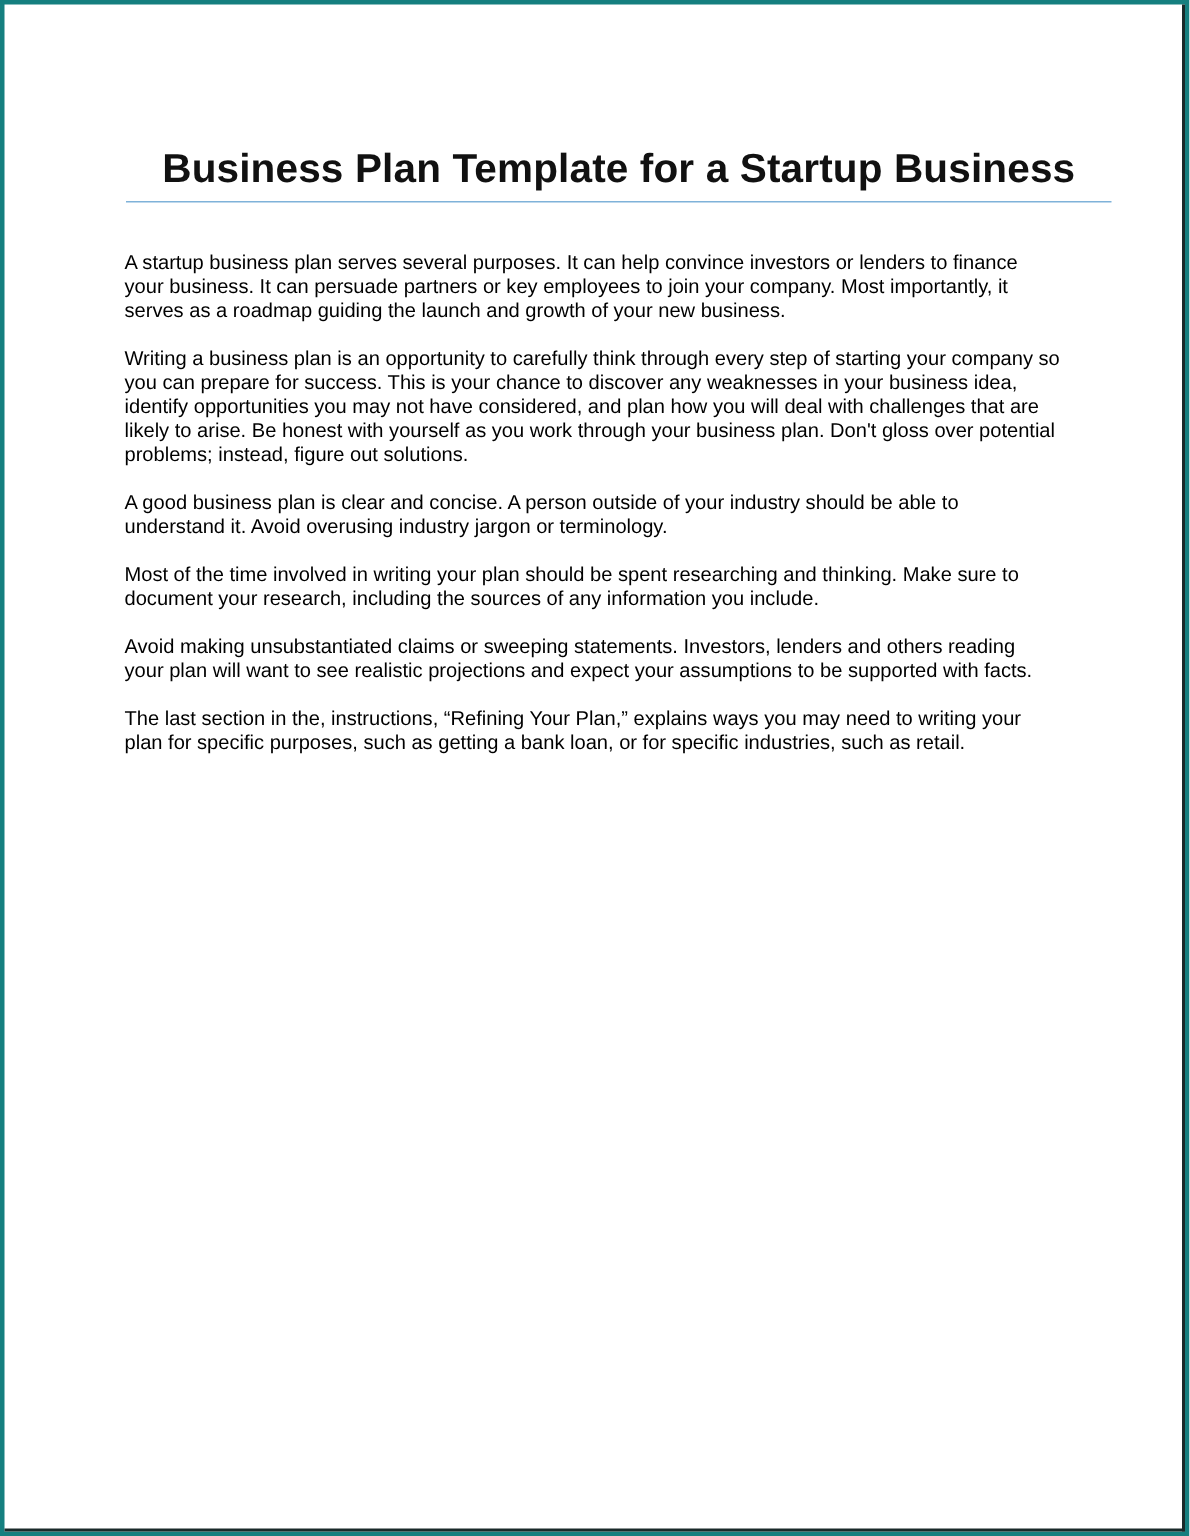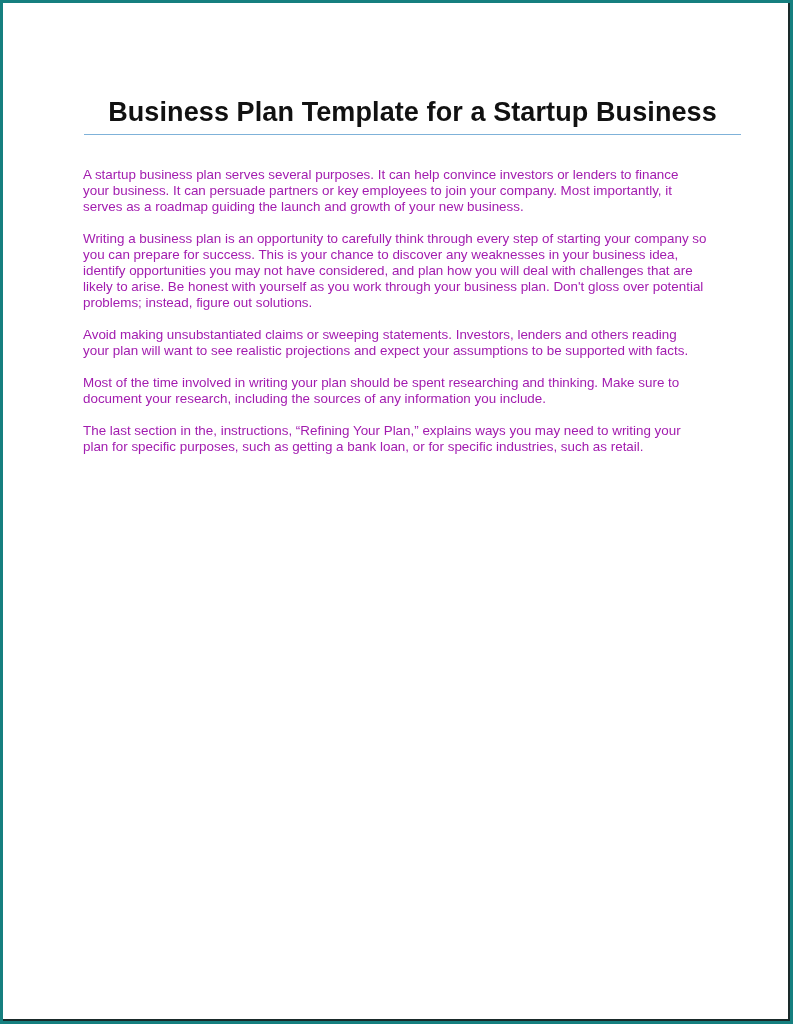--- a/index.html
+++ b/index.html
@@ -56,21 +56,21 @@
       border-top: 1px solid #7fb2d9;
     }
     .body-text {
       position: absolute;
       left: 67px;
       top: 167px;
       width: 670px;
       font-family: "Liberation Sans", sans-serif;
       font-size: 13.4px;
       line-height: 16px;
-      color: #a21caf;
+      color: #000000;
     }
     .body-text p {
       margin: 0 0 16px 0;
       white-space: pre-line;
     }
   </style>
 </head>
 <body>
 
 <div class="frame">
@@ -83,20 +83,22 @@
 
   <div class="body-text">
     <p>A startup business plan serves several purposes. It can help convince investors or lenders to finance
 your business. It can persuade partners or key employees to join your company. Most importantly, it
 serves as a roadmap guiding the launch and growth of your new business.</p>
     <p>Writing a business plan is an opportunity to carefully think through every step of starting your company so
 you can prepare for success. This is your chance to discover any weaknesses in your business idea,
 identify opportunities you may not have considered, and plan how you will deal with challenges that are
 likely to arise. Be honest with yourself as you work through your business plan. Don't gloss over potential
 problems; instead, figure out solutions.</p>
+    <p>A good business plan is clear and concise. A person outside of your industry should be able to
+understand it. Avoid overusing industry jargon or terminology.</p>
+    <p>Most of the time involved in writing your plan should be spent researching and thinking. Make sure to
+document your research, including the sources of any information you include.</p>
     <p>Avoid making unsubstantiated claims or sweeping statements. Investors, lenders and others reading
 your plan will want to see realistic projections and expect your assumptions to be supported with facts.</p>
-    <p>Most of the time involved in writing your plan should be spent researching and thinking. Make sure to
-document your research, including the sources of any information you include.</p>
     <p>The last section in the, instructions, “Refining Your Plan,” explains ways you may need to writing your
 plan for specific purposes, such as getting a bank loan, or for specific industries, such as retail.</p>
   </div>
 </div>
 
 </body></html>

